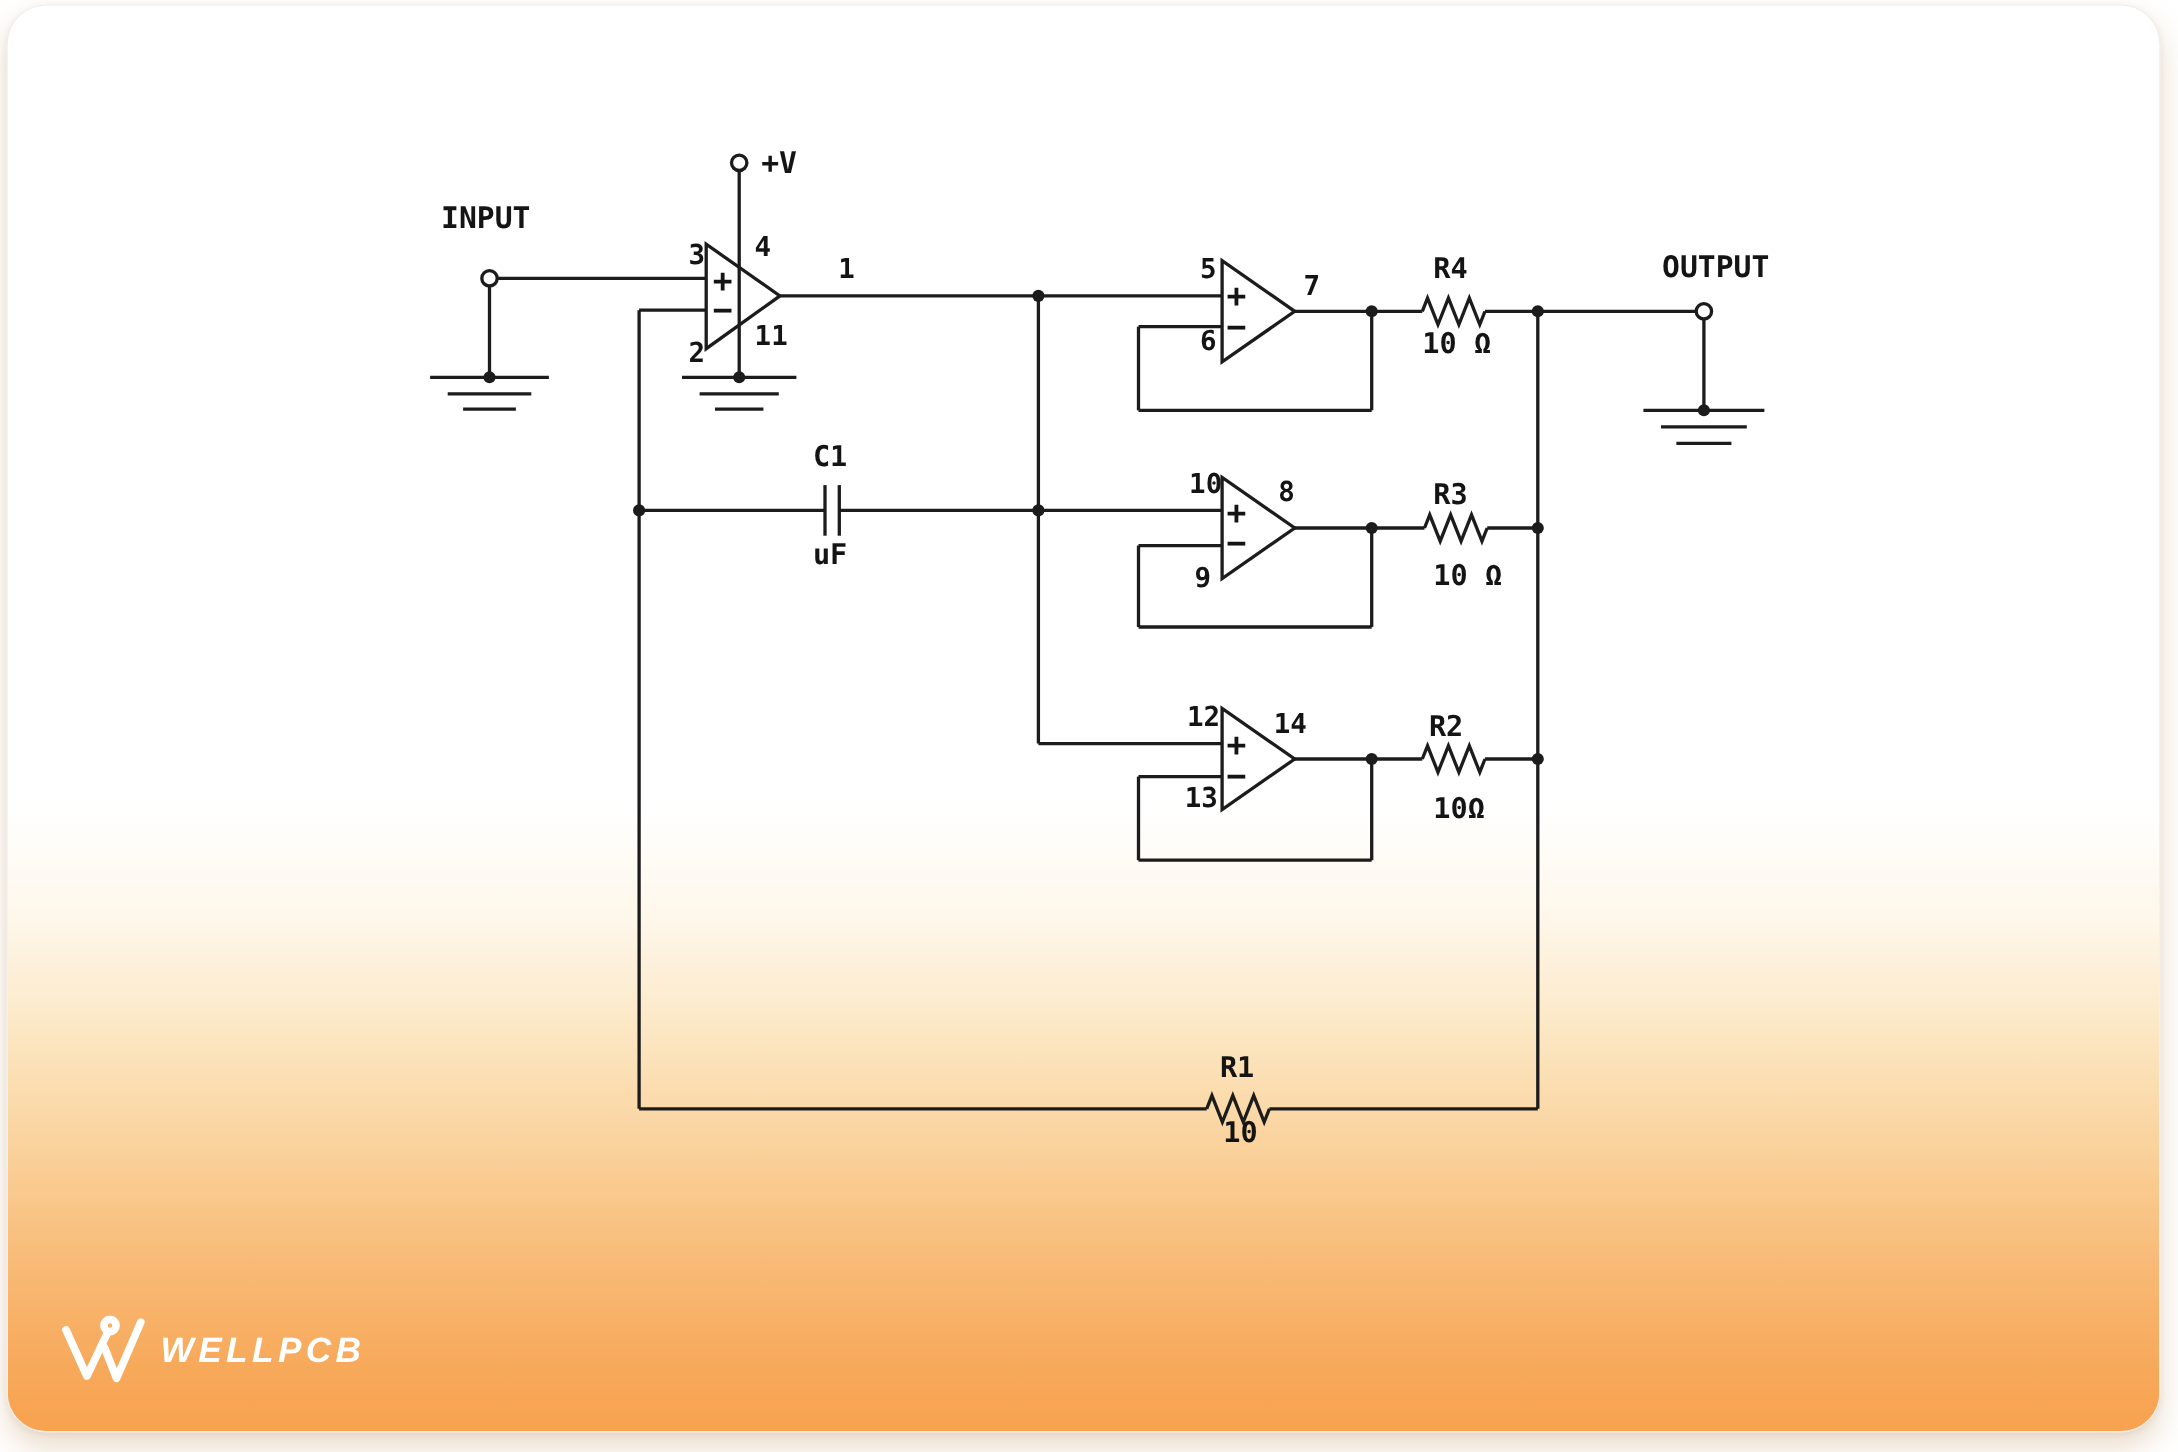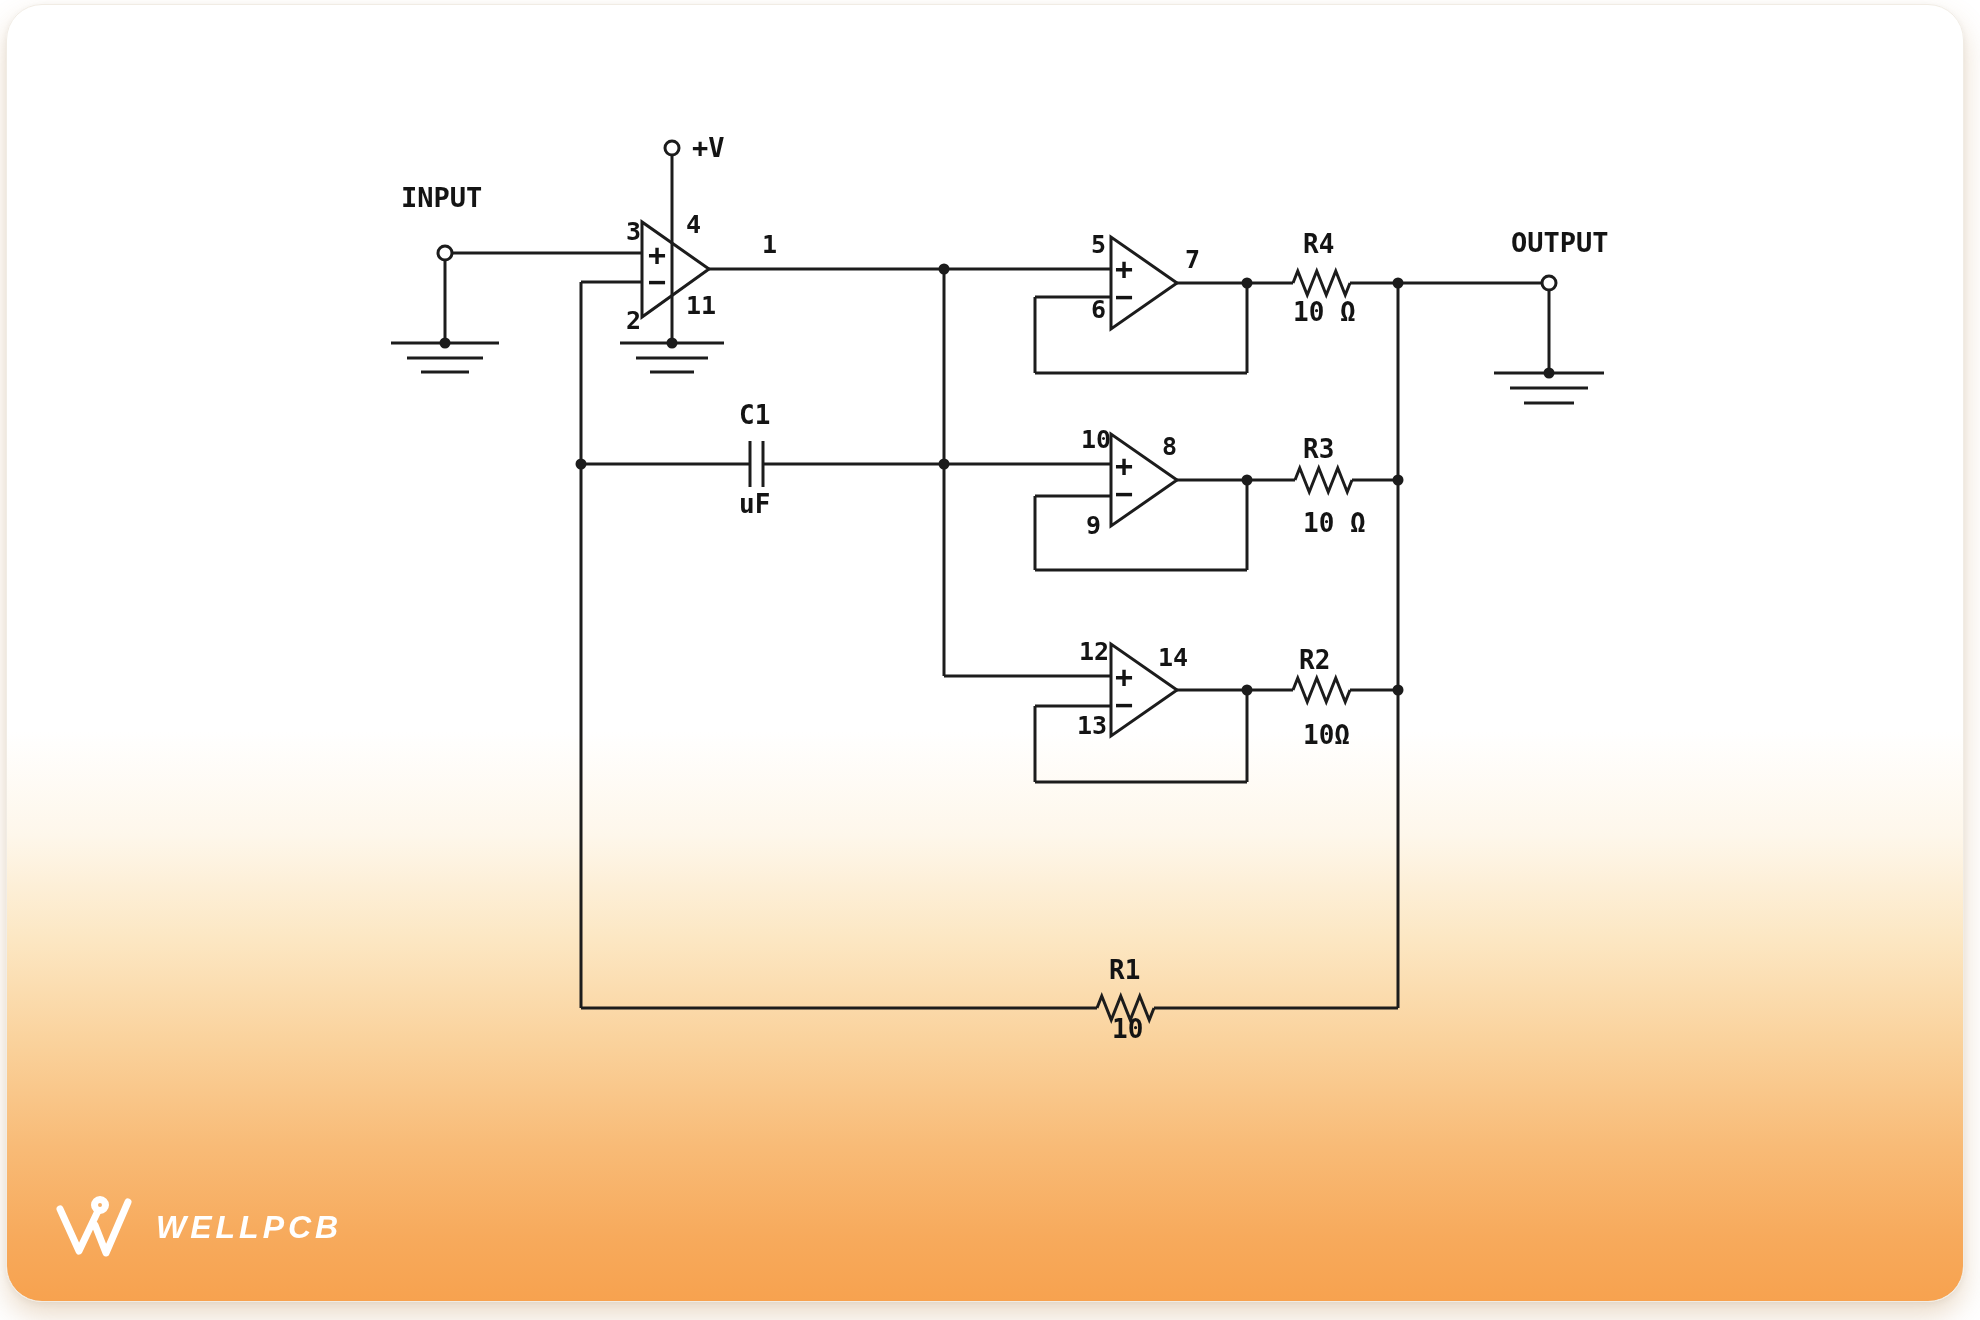--- a/index.html
+++ b/index.html
@@ -25,21 +25,21 @@
   svg.schematic text{
     fill:#141414;font-family:"DejaVu Sans Mono", monospace;font-weight:700;
   }
   .t27{font-size:27px;} .t26{font-size:26px;} .t25{font-size:25px;} .sym{font-size:30px;}
   .dot{fill:#1c1c1c;stroke:none;}
   .term{fill:#ffffff;stroke:#1c1c1c;stroke-width:3;}
   .tri{fill:#ffffff;stroke:#1c1c1c;stroke-width:3;stroke-linejoin:miter;}
   .plate{stroke-width:4;}
   .logo{
     position:absolute;left:56px;top:1196px;height:62px;
-    display:flex;align-items:center;gap:24px;
+    display:flex;align-items:center;gap:14px;
   }
   .logo-text{
     color:#ffffff;font-family:"Liberation Sans", sans-serif;
     font-weight:700;font-style:italic;font-size:32px;letter-spacing:4px;
   }
   .wmark polyline,.wmark circle{stroke:#ffffff;stroke-width:7;fill:none;
     stroke-linecap:round;stroke-linejoin:round;}
 </style>
 </head>
 <body>

